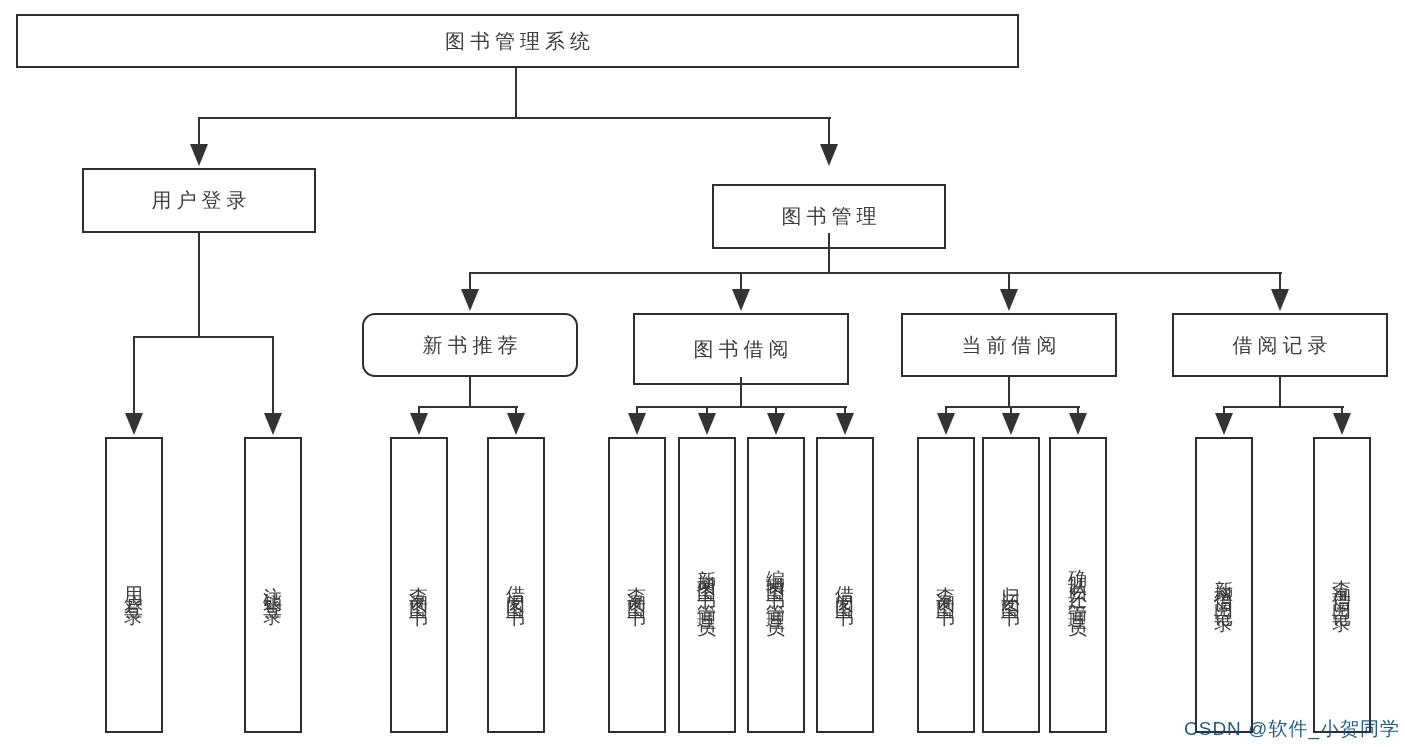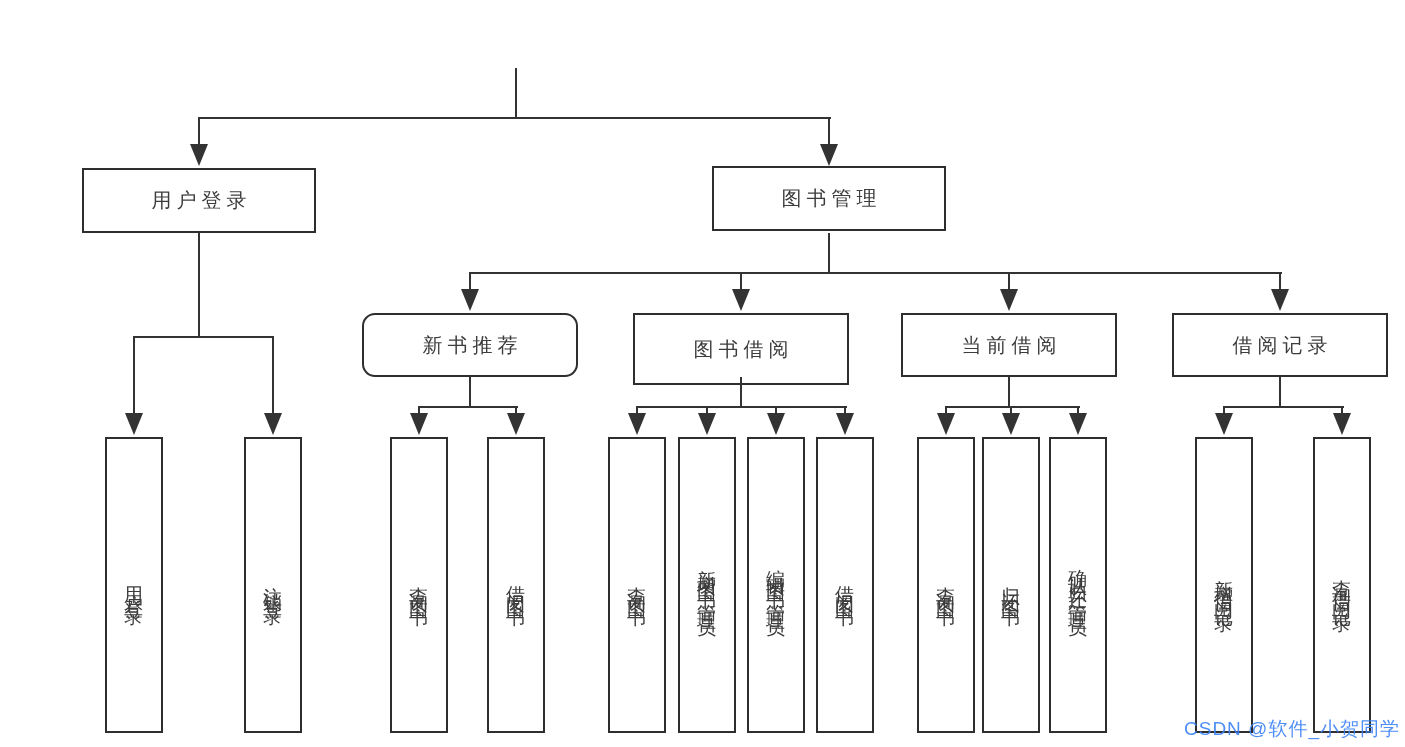--- a/index.html
+++ b/index.html
@@ -49,37 +49,40 @@
     height: 0;
     border-left: 9px solid transparent;
     border-right: 9px solid transparent;
     border-top: 22px solid #333333;
   }
   .watermark {
     position: absolute;
     left: 1184px;
     top: 716px;
     font-size: 19px;
-    color: #3b82f6;
+    color: #0c4a6e;
     letter-spacing: 1px;
     white-space: nowrap;
     z-index: 5;
     opacity: 0.9;
   }
 </style>
 </head>
 <body>
 
 <div id="canvas">
 
+  <div class="node h-node" style="left:16px; top:14px; width:1003px; height:54px;">
+    <span>图书管理系统</span>
+  </div>
 
   <div class="node h-node" style="left:82px; top:168px; width:234px; height:65px;">
     <span>用户登录</span>
   </div>
-  <div class="node h-node" style="left:712px; top:166px; width:234px; height:65px;">
+  <div class="node h-node" style="left:712px; top:184px; width:234px; height:65px;">
     <span>图书管理</span>
   </div>
 
   <div class="node h-node" style="left:362px; top:313px; width:216px; height:64px;border-radius:13px;">
     <span>新书推荐</span>
   </div>
   <div class="node h-node" style="left:633px; top:313px; width:216px; height:72px;">
     <span>图书借阅</span>
   </div>
   <div class="node h-node" style="left:1172px; top:313px; width:216px; height:64px;">

